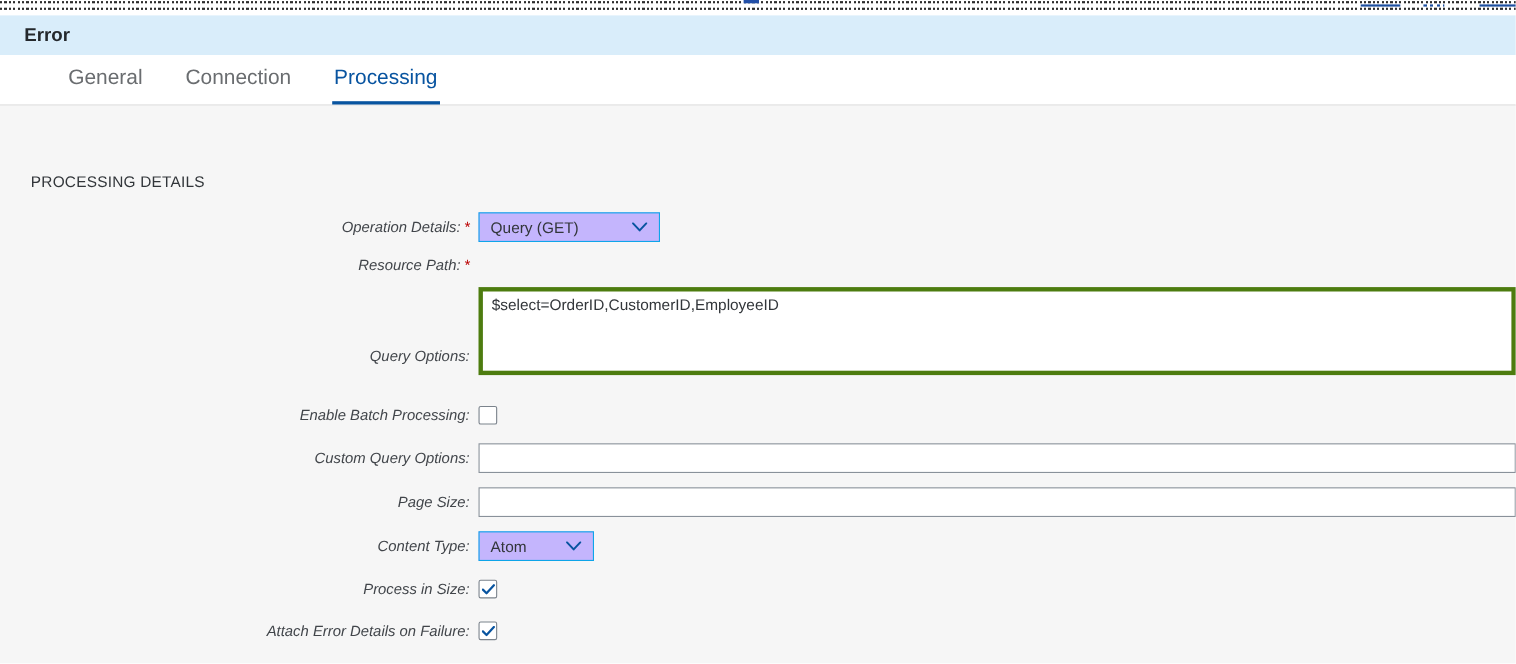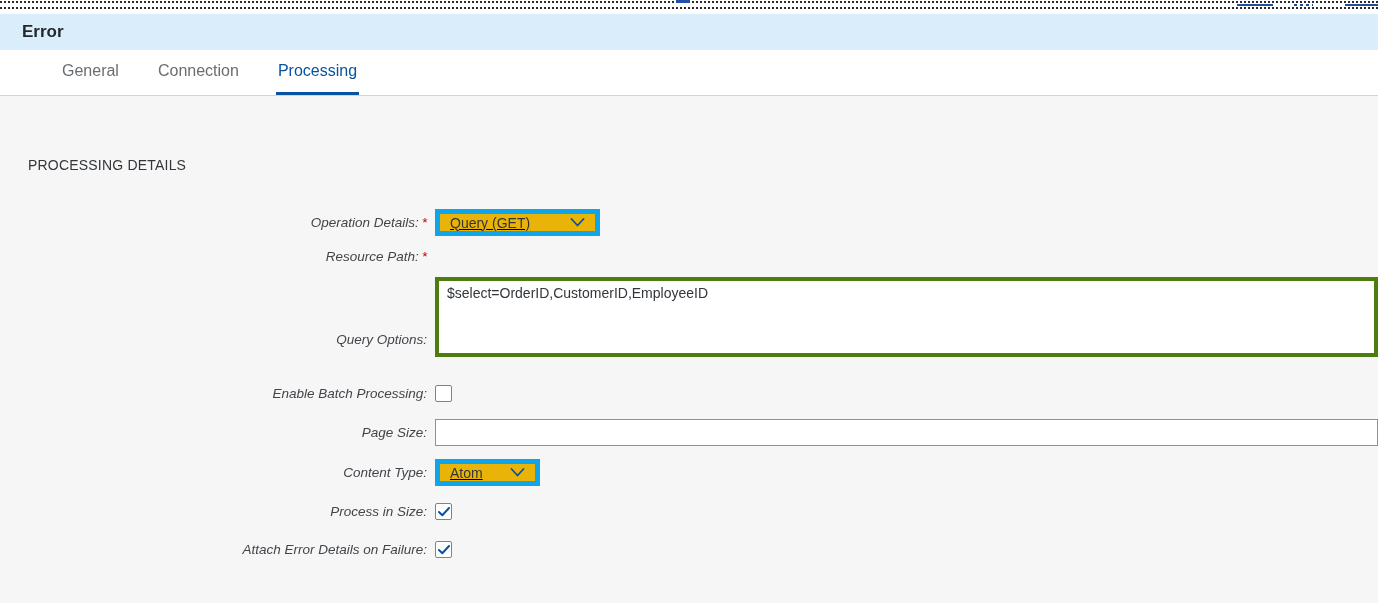--- a/index.html
+++ b/index.html
@@ -28,31 +28,31 @@
     font-size:17px; font-weight:bold; color:#24282c;
   }
 
   
   .tabbar {
     height:46px; background:#fff; border-bottom:1px solid #d5d5d5;
     display:flex; align-items:stretch; padding-left:60px;
   }
   .tab {
     display:flex; align-items:center; margin-right:35px; padding:0 2px;
-    font-size:16px; color:#6a6d70; cursor:pointer;
+    font-size:19px; color:#6a6d70; cursor:pointer;
     border-bottom:3px solid transparent;
   }
   .tab.active { color:#0854a0; border-bottom-color:#0854a0; }
 
   
   .form-area {
     background:#f6f6f6; height:507px; padding-top:61px;
   }
   .section-title {
-    margin:0 0 36px 28px; font-size:14px; color:#32363a;
+    margin:0 0 20px 28px; font-size:14px; color:#32363a;
     letter-spacing:.2px; font-weight:normal;
   }
   .form-row { display:flex; align-items:center; margin-bottom:13px; }
   .form-row.row-textarea { align-items:flex-start; margin-bottom:24px; }
   .form-row.row-textarea .field-label { padding-top:8px;margin-top:47px; }
   .form-row.row-checkbox { padding:4px 0; }
   .field-label {
     width:427px; flex:0 0 427px; display:flex; justify-content:flex-end;
     align-items:center; font-size:13.5px; color:#41454a; white-space:nowrap;font-style:italic;
   }
@@ -63,23 +63,23 @@
     width:calc(100% + 6px); height:27px; border:1px solid #89919a;
     background:#fff; font-family:"Liberation Sans", sans-serif;
     font-size:14px; color:#32363a; padding:0 8px; outline:none;
   }
   .textarea-input {
     width:calc(100% + 6px); height:80px; border:4px solid #4d7c0f;
     background:#fff; font-family:"Liberation Sans", sans-serif;
     font-size:14px; color:#32363a; padding:4px 8px; resize:none; outline:none;
   }
   .select-box {
-    height:27px; border:5px solid #0ea5e9; background:#eab308;
+    height:27px; border:1px solid #0ea5e9; background:#c4b5fd;
     display:flex; align-items:center; justify-content:space-between;
-    padding:0 10px; cursor:pointer;text-decoration:underline;
+    padding:0 10px; cursor:pointer;
   }
   .select-value { font-size:14px; color:#32363a; }
   .chevron { flex:0 0 auto; margin-left:12px; }
 
   .checkbox {
     width:17px; height:17px; border:1px solid #7b838c; border-radius:2px;
     background:#fff; display:flex; align-items:center; justify-content:center;
     cursor:pointer;
   }
 </style>
@@ -145,20 +145,28 @@
       <div class="form-row row-checkbox">
         <div class="field-label">
           <span>Enable Batch Processing:</span>
         </div>
         <div class="field-control">
           <span class="checkbox"></span>
         </div>
       </div>
       <div class="form-row">
         <div class="field-label">
+          <span>Custom Query Options:</span>
+        </div>
+        <div class="field-control">
+          <input type="text" class="text-input" value="" style="">
+        </div>
+      </div>
+      <div class="form-row">
+        <div class="field-label">
           <span>Page Size:</span>
         </div>
         <div class="field-control">
           <input type="text" class="text-input" value="" style="">
         </div>
       </div>
       <div class="form-row">
         <div class="field-label">
           <span>Content Type:</span>
         </div>

